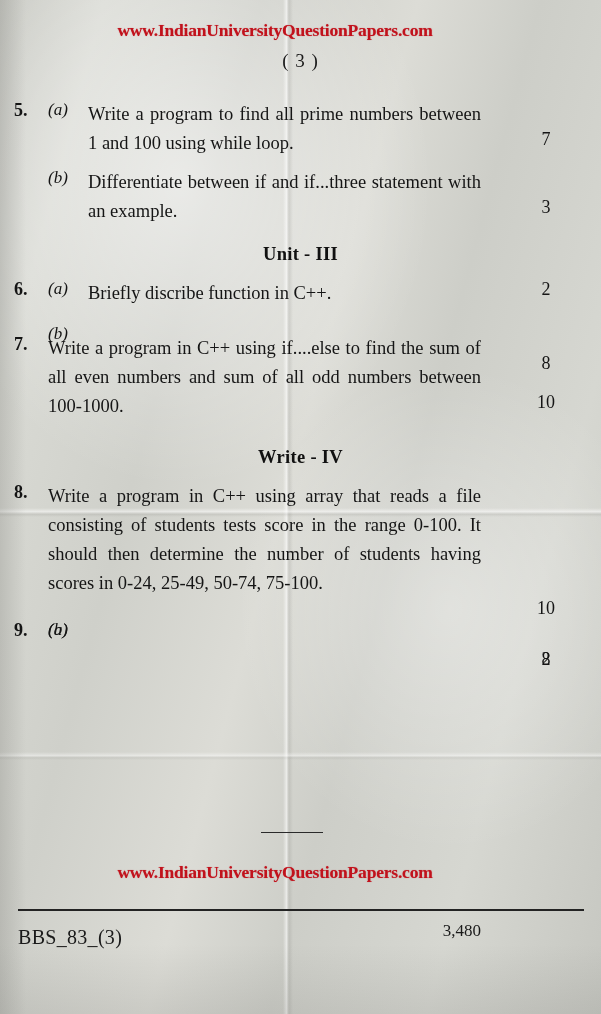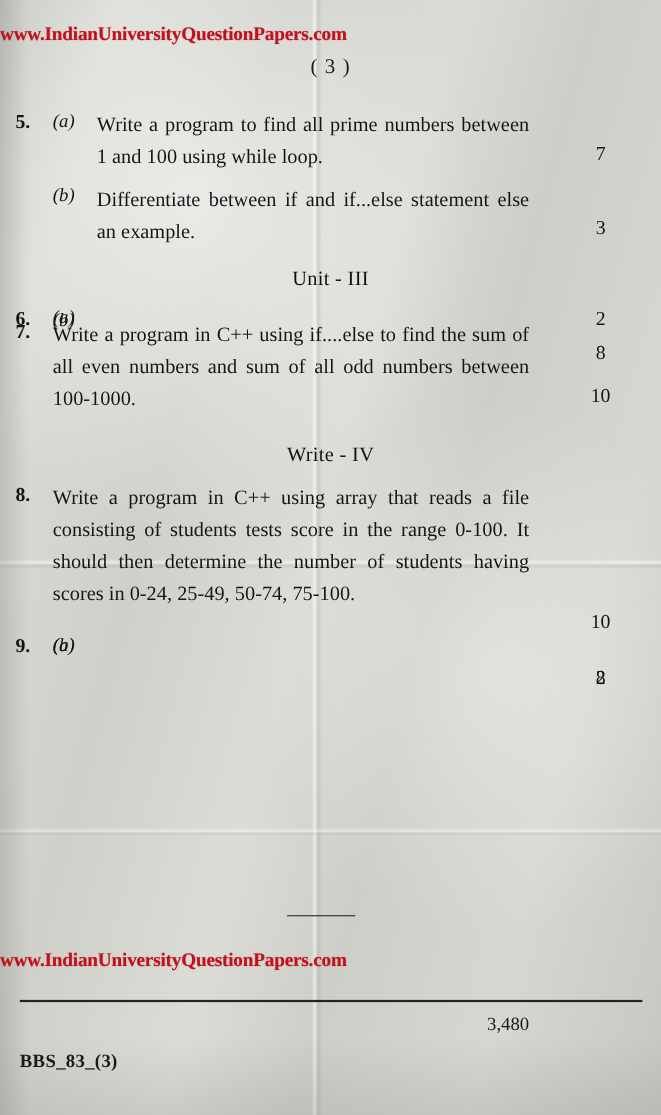--- a/index.html
+++ b/index.html
@@ -67,21 +67,21 @@
     width: 26px;
     height: 1014px;
     background: linear-gradient(90deg, rgba(130,130,125,0.3) 0%, rgba(130,130,125,0) 100%);
     pointer-events: none;
   }
 
   .watermark {
     position: absolute;
     left: 0;
     width: 550px;
-    text-align: left;
+    text-align: center;
     color: #c1121c;
     font-family: "Liberation Serif", serif;
     font-weight: bold;
     font-size: 17.5px;
     letter-spacing: -0.2px;
     text-shadow: 0 0 1px rgba(193,18,28,0.5);
   }
   #wm-top { top: 20px; }
   #wm-bottom { top: 862px; }
 
@@ -142,21 +142,21 @@
     right: 0;
     width: 110px;
     text-align: center;
     font-size: 18px;
     color: #151515;
   }
 
   .unit-head {
     text-align: center;
     font-size: 18.5px;
-    font-weight: normal;
+    font-weight: bold;
     color: #111;
     letter-spacing: 0.3px;
     margin: 18px 0 14px 0;
   }
 
   .rule-short {
     position: absolute;
     left: 261px;
     top: 832px;
     width: 62px;
@@ -169,23 +169,23 @@
     left: 18px;
     top: 909px;
     width: 566px;
     height: 0;
     border-top: 2px solid #232323;
   }
 
   .footer-left {
     position: absolute;
     left: 18px;
-    top: 955px;
-    font-size: 17px;
-    font-weight: bold;
+    top: 926px;
+    font-size: 20px;
+    font-weight: normal;
     color: #1a1a1a;
     letter-spacing: 0.3px;
   }
   .footer-right {
     position: absolute;
     right: 120px;
     top: 921px;
     font-size: 17px;
     font-weight: normal;
     color: #1a1a1a;
@@ -210,29 +210,30 @@
 
     <div class="qrow">
       <span class="qnum">5.</span>
       <span class="qpart">(a)</span>
       <div class="qtext indent-a">Write a program to find all prime numbers between 1 and 100 using while loop.</div>
       <span class="marks" style="top:29px;">7</span>
     </div>
 
     <div class="qrow" style="margin-top:10px;">
       <span class="qpart">(b)</span>
-      <div class="qtext indent-b">Differentiate between if and if...else statement else an example.</div>
+      <div class="qtext indent-b">Differentiate between if and if...three statement with an example.</div>
       <span class="marks" style="top:29px;">3</span>
     </div>
 
     <div class="unit-head">Unit - III</div>
 
     <div class="qrow">
       <span class="qnum">6.</span>
       <span class="qpart">(a)</span>
+      <div class="qtext indent-a">Briefly discribe function in C++.</div>
       <span class="marks" style="top:0px;">2</span>
     </div>
 
     <div class="qrow" style="margin-top:16px;">
       <span class="qpart">(b)</span>
       <span class="marks" style="top:29px;">8</span>
     </div>
 
     <div class="qrow" style="margin-top:26px;">
       <span class="qnum">7.</span>

